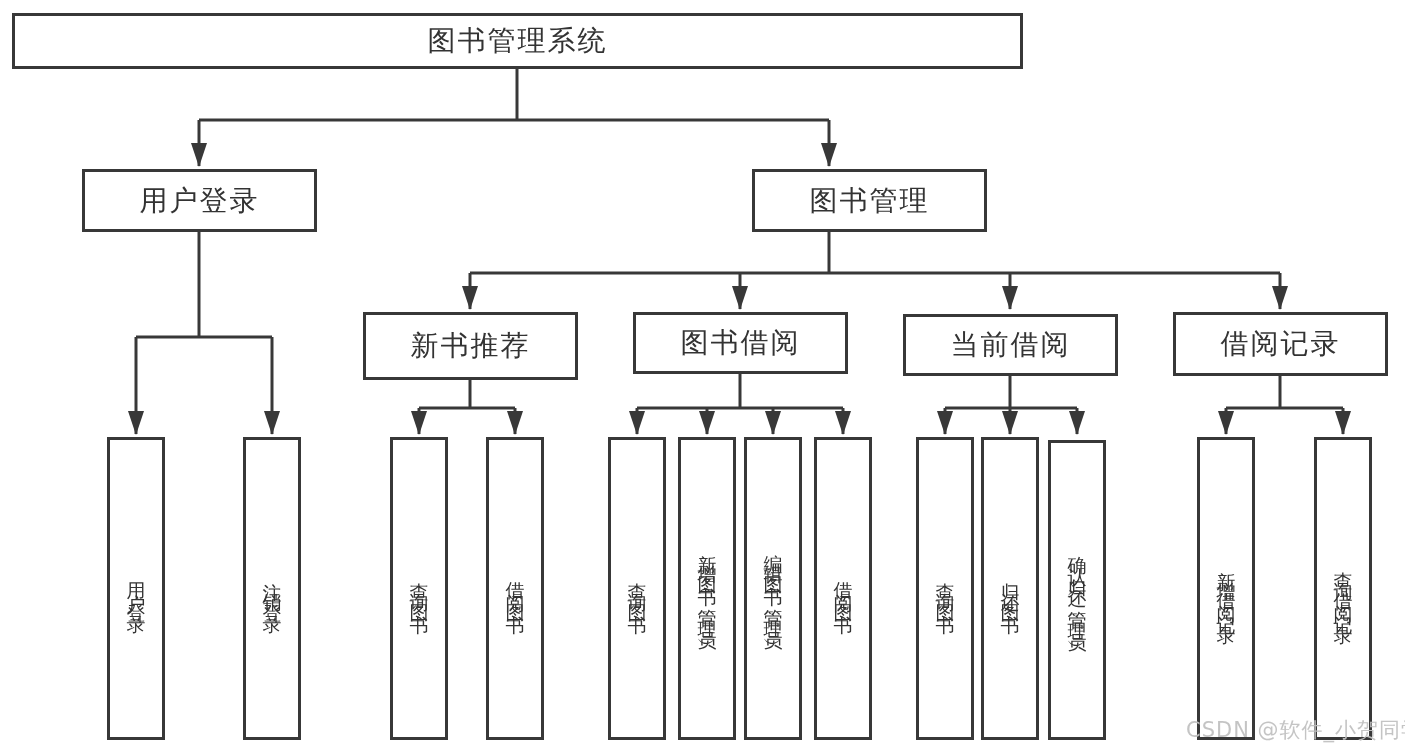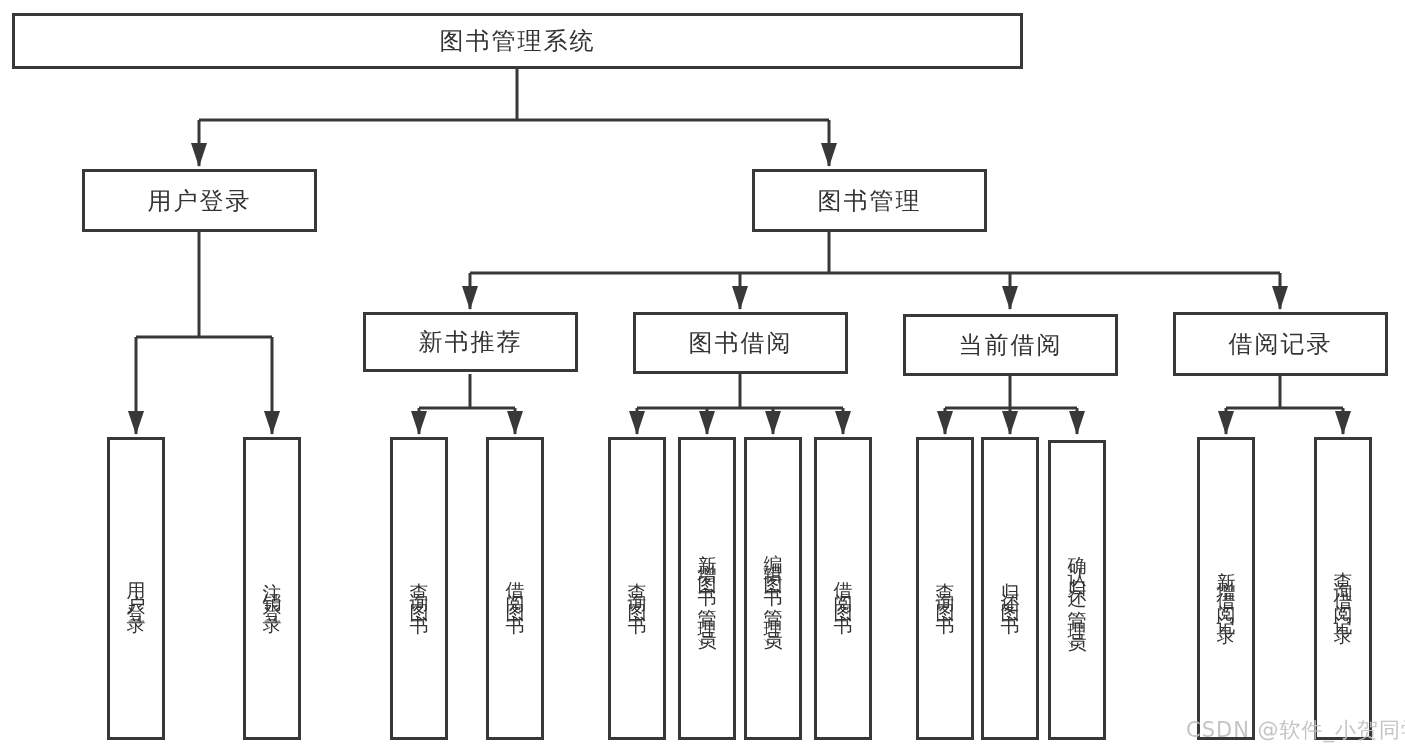--- a/index.html
+++ b/index.html
@@ -13,21 +13,21 @@
   .connectors{position:absolute;left:0;top:0;width:1405px;height:747px;}
   .node{
     position:absolute;
     background:#ffffff;
     border:3px solid #383838;
     box-sizing:border-box;
     display:flex;align-items:center;justify-content:center;
     color:#333333;
   }
   .h-node span{
-    font-size:24px;
+    font-size:28px;
     letter-spacing:2px;
     white-space:nowrap;
     color:#333333;
     font-family:Liberation Serif, serif;
   }
   .v-node span{
     writing-mode:vertical-lr;
     text-orientation:mixed;
     font-size:19px;
     line-height:1.05;
@@ -103,21 +103,21 @@
     <span>图书管理系统</span>
   </div>
 
   <div class="node h-node" style="left:82px;top:169px;width:235px;height:63px;">
     <span>用户登录</span>
   </div>
   <div class="node h-node" style="left:752px;top:169px;width:235px;height:63px;">
     <span>图书管理</span>
   </div>
 
-  <div class="node h-node" style="left:363px;top:312px;width:215px;height:60px;">
+  <div class="node h-node" style="left:363px;top:312px;width:215px;height:68px;">
     <span>新书推荐</span>
   </div>
   <div class="node h-node" style="left:633px;top:312px;width:215px;height:62px;">
     <span>图书借阅</span>
   </div>
   <div class="node h-node" style="left:903px;top:314px;width:215px;height:62px;">
     <span>当前借阅</span>
   </div>
   <div class="node h-node" style="left:1173px;top:312px;width:215px;height:64px;">
     <span>借阅记录</span>

